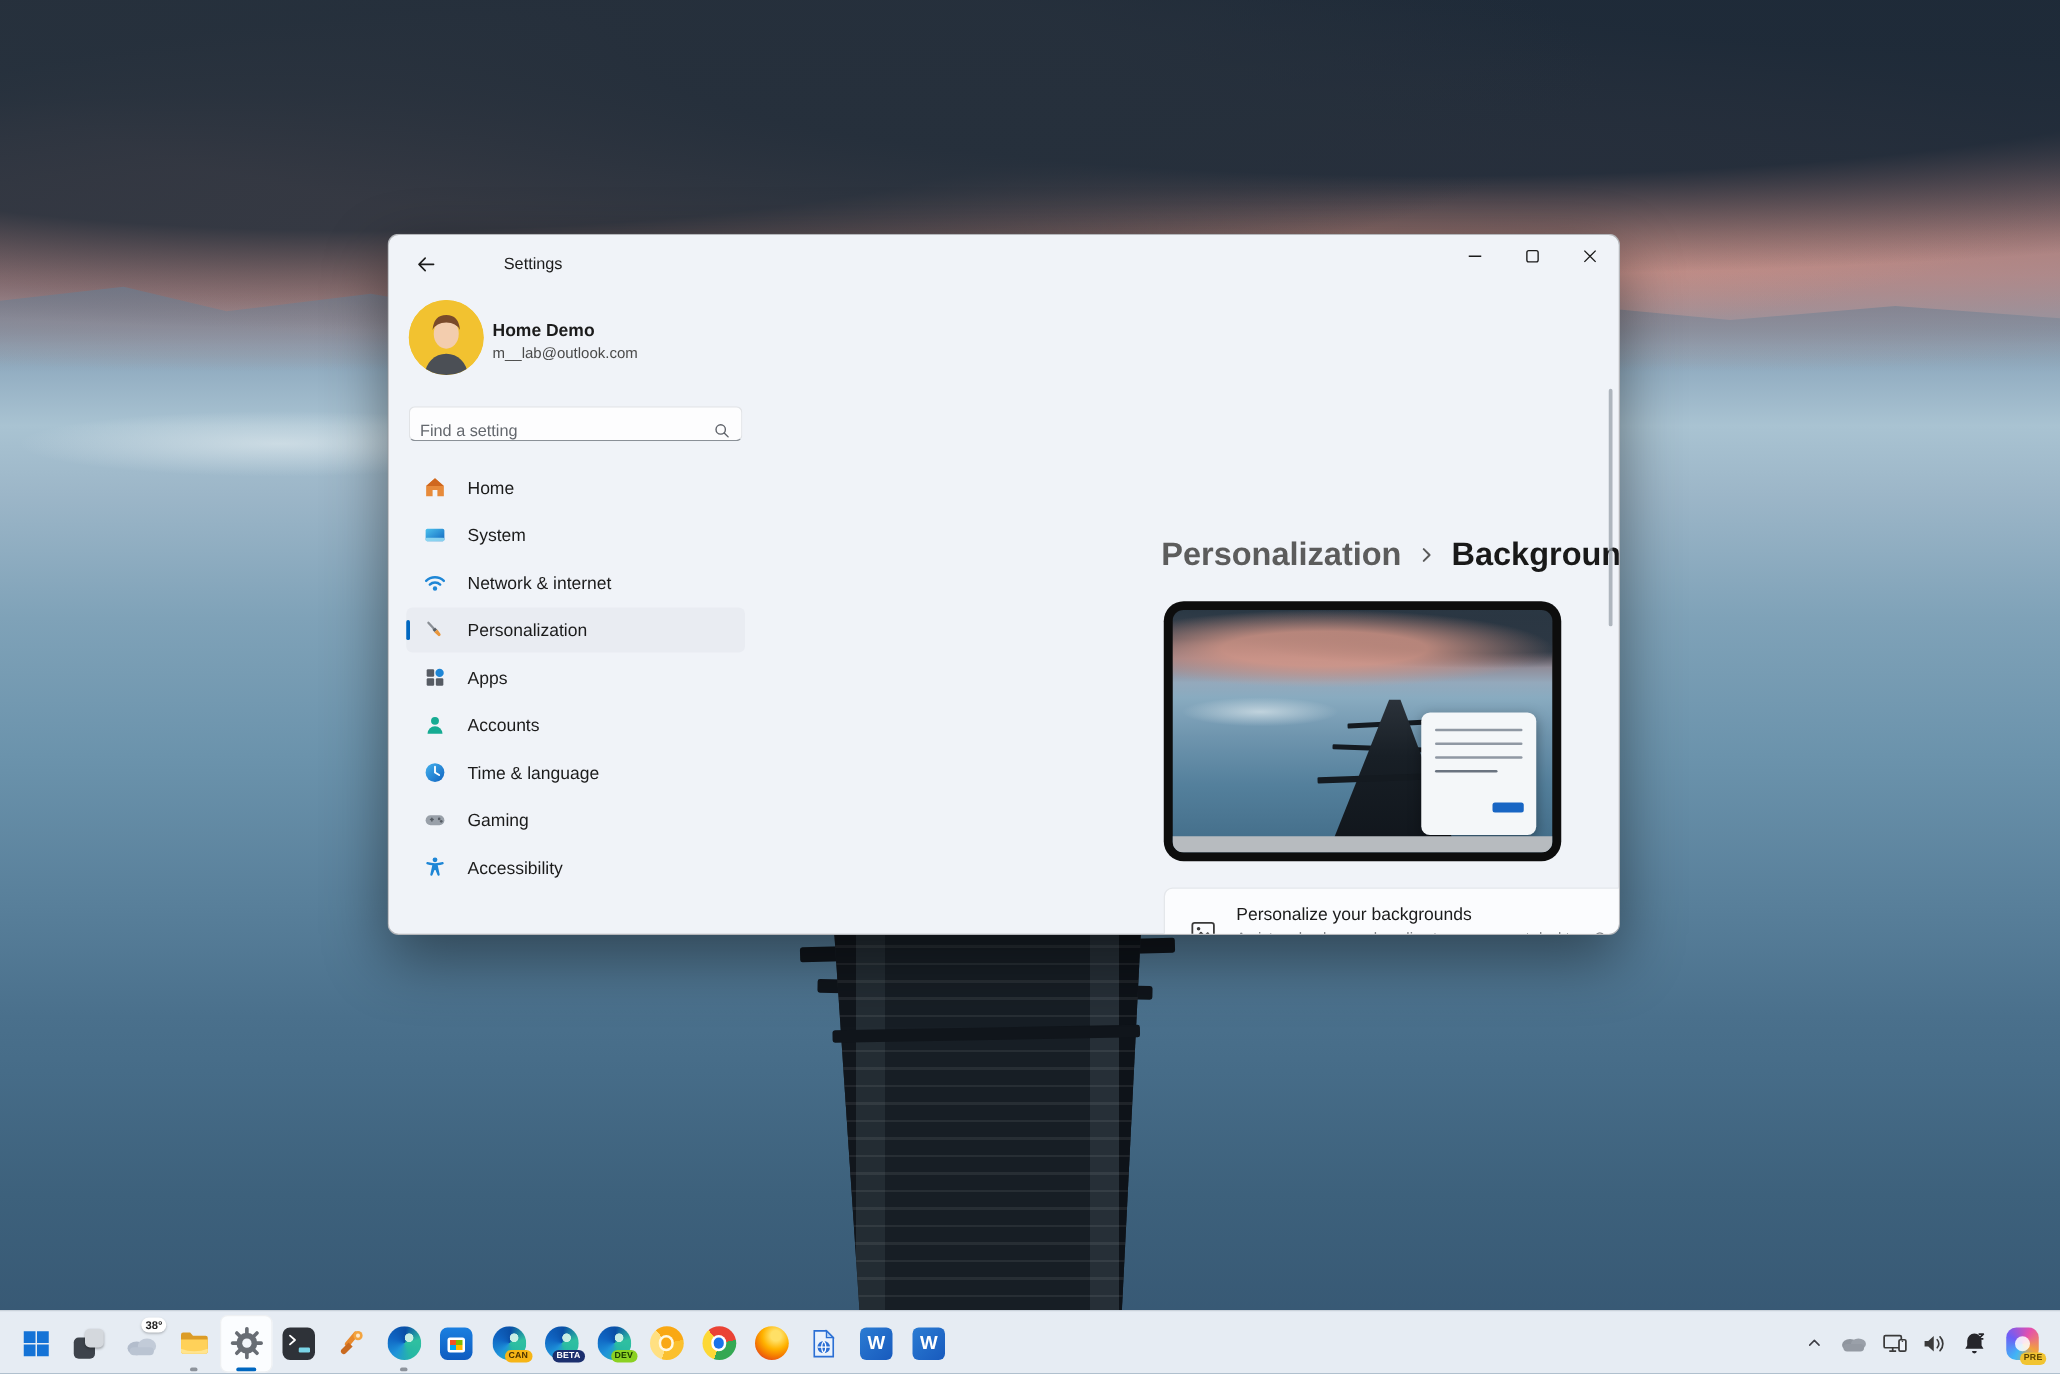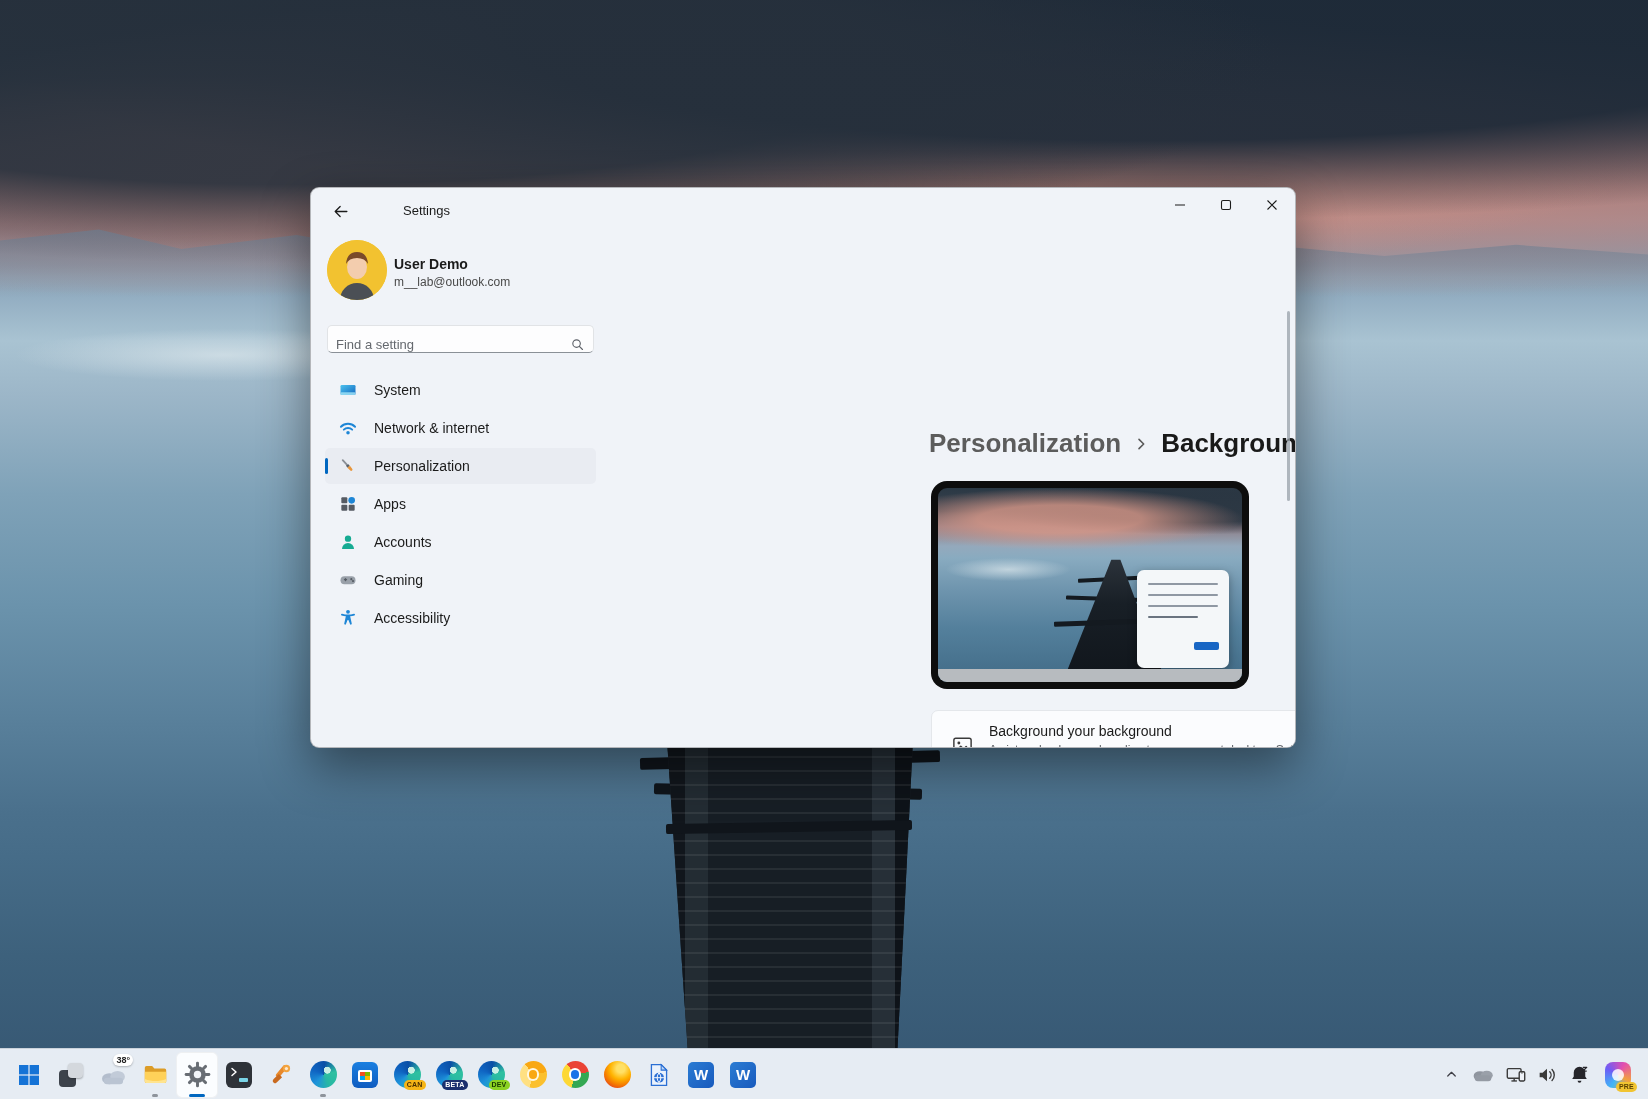--- a/index.html
+++ b/index.html
@@ -192,37 +192,46 @@
     </div>
 
     <div class="avatar">
       <svg width="60" height="60" viewBox="0 0 60 60">
         <circle cx="30" cy="30" r="30" fill="#f2c230"></circle>
         <path d="M13 60 a17 17 0 0 1 34 0 z" fill="#4b4f55"></path>
         <ellipse cx="30" cy="27" rx="10" ry="12" fill="#f3cdae"></ellipse>
         <path d="M19 24 q1-12 11-12 q10 0 11 12 q-3-6-11-6 q-8 0-11 6z" fill="#7a4a2a"></path>
       </svg>
     </div>
-    <div class="user-name">User Demo</div>
+    <div class="user-name">Home Demo</div>
     <div class="user-email">m__lab@outlook.com</div>
 
     <div class="searchbox">
       <input type="text" placeholder="Find a setting" style="">
       <span class="search-ico">
         <svg width="15" height="15" viewBox="0 0 24 24">
             <circle cx="10.5" cy="10.5" r="6" fill="none" stroke="#5d6168" stroke-width="1.8"></circle>
             <line x1="15" y1="15" x2="20" y2="20" stroke="#5d6168" stroke-width="1.8" stroke-linecap="round"></line>
           </svg>
       </span>
     </div>
 
     <div class="nav">
       <div class="navitem">
         <span class="nicon">
           <svg width="20" height="20" viewBox="0 0 24 24">
+              <path d="M12 3.2 3.5 10.6 V20.5 h6.2 v-6 h4.6 v6 h6.2 V10.6 z" fill="#e78a3a"></path>
+              <path d="M12 3.2 3.5 10.6 h17 z" fill="#d0671e"></path>
+            </svg>
+        </span>
+        <span>Home</span>
+      </div>
+      <div class="navitem">
+        <span class="nicon">
+          <svg width="20" height="20" viewBox="0 0 24 24">
               <defs>
                 <linearGradient id="gsys" x1="0" y1="0" x2="1" y2="1">
                   <stop offset="0" stop-color="#4cc2ee"></stop>
                   <stop offset="1" stop-color="#1166c0"></stop>
                 </linearGradient>
               </defs>
               <rect x="3" y="6" width="18" height="12" rx="1.6" fill="url(#gsys)"></rect>
               <rect x="3" y="14.6" width="18" height="3.4" rx="1.2" fill="#9be0f6" opacity=".85"></rect>
             </svg>
         </span>
@@ -262,20 +271,35 @@
         <span>Apps</span>
       </div>
       <div class="navitem">
         <span class="nicon">
           <svg width="20" height="20" viewBox="0 0 24 24">
               <circle cx="12" cy="8" r="3.8" fill="#16ab93"></circle>
               <path d="M4.8 20.5 a7.2 7.2 0 0 1 14.4 0 z" fill="#16ab93"></path>
             </svg>
         </span>
         <span>Accounts</span>
+      </div>
+      <div class="navitem">
+        <span class="nicon">
+          <svg width="20" height="20" viewBox="0 0 24 24">
+              <defs>
+                <linearGradient id="gtime" x1="0" y1="0" x2="1" y2="1">
+                  <stop offset="0" stop-color="#45b2ee"></stop>
+                  <stop offset="1" stop-color="#0f63c0"></stop>
+                </linearGradient>
+              </defs>
+              <circle cx="12" cy="12" r="9" fill="url(#gtime)"></circle>
+              <path d="M12 6.5 V12 l4 2.4" stroke="#fff" stroke-width="1.8" fill="none" stroke-linecap="round"></path>
+            </svg>
+        </span>
+        <span>Time &amp; language</span>
       </div>
       <div class="navitem">
         <span class="nicon">
           <svg width="20" height="20" viewBox="0 0 24 24">
               <rect x="3" y="7.5" width="18" height="9.5" rx="4.7" fill="#99a0a9"></rect>
               <rect x="7" y="10.9" width="4" height="1.4" rx=".7" fill="#565c64"></rect>
               <rect x="8.3" y="9.6" width="1.4" height="4" rx=".7" fill="#565c64"></rect>
               <circle cx="16" cy="11" r="1.3" fill="#565c64"></circle>
               <circle cx="18" cy="13.3" r="1.3" fill="#565c64"></circle>
             </svg>
@@ -320,21 +344,21 @@
     </div>
 
     <div class="card personalize">
       <span class="card-ico">
         <svg width="23" height="23" viewBox="0 0 24 24">
             <rect x="3" y="4.5" width="18" height="15" rx="2" fill="none" stroke="#3a3a3a" stroke-width="1.5"></rect>
             <circle cx="8.2" cy="9.4" r="1.5" fill="#3a3a3a"></circle>
             <path d="M5.6 17.5 l4.6 -4.8 3 3 2.6 -2.6 3.6 4.4" fill="none" stroke="#3a3a3a" stroke-width="1.5" stroke-linejoin="round"></path>
           </svg>
       </span>
-      <div class="card-title">Background your background</div>
+      <div class="card-title">Personalize your backgrounds</div>
       <div class="card-sub">A picture background applies to your current desktop. Solid color or slideshow backgrounds apply to all your desktops.</div>
 
     </div>
 
     <div class="win-scrollbar"></div>
   </div>
 
   <div class="taskbar">
     <div class="tb-left">
 

